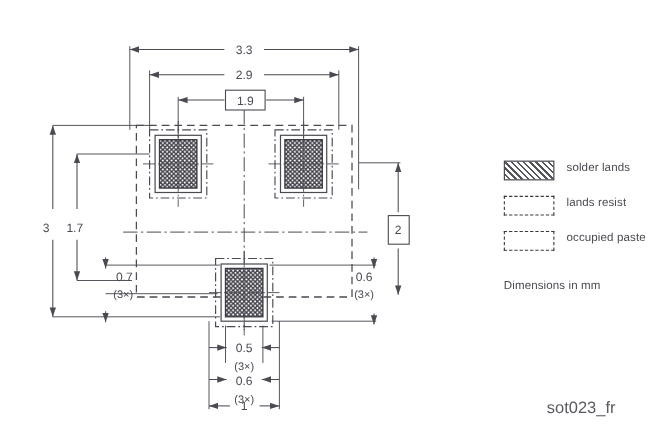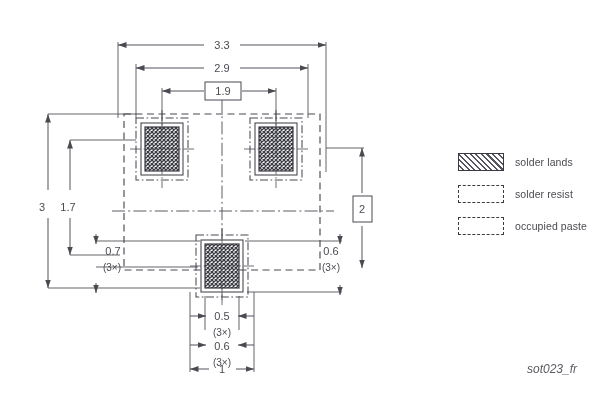--- a/index.html
+++ b/index.html
@@ -29,21 +29,20 @@
     display: block;
   }
   .legend {
     position: absolute;
     left: 458px;
     top: 146px;
     width: 140px;
   }
   .legend-row {
     display: flex;
-    align-items: center;
     height: 32px;
   }
   .swatch {
     width: 46px;
     height: 18px;
     flex: 0 0 46px;
     box-sizing: border-box;
     margin-right: 11px;
   }
   .legend-label {
@@ -53,24 +52,23 @@
     white-space: nowrap;
   }
   .dims-note {
     margin-top: 12px;
     font-size: 10.5px;
     color: #4a4a52;
     letter-spacing: 0.1px;
   }
   .footnote {
     position: absolute;
-    left: 527px;
+    left: 497px;
     top: 362px;
-    font-size: 12px;
-    font-style: italic;
+    font-size: 15px;
     color: #5a5a62;
   }
   .sw-lands {
     border: 1.2px solid #3a3a42;
     background-image: repeating-linear-gradient(
       45deg,
       #ffffff 0px, #ffffff 2.4px,
       #555560 2.4px, #555560 4.0px
     );
   }
@@ -218,26 +216,27 @@
 
   <div class="legend">
 
     <div class="legend-row">
       <div class="swatch sw-lands"></div>
       <div class="legend-label">solder lands</div>
     </div>
 
     <div class="legend-row">
       <div class="swatch sw-resist"></div>
-      <div class="legend-label">solder resist</div>
+      <div class="legend-label">lands resist</div>
     </div>
 
 
     <div class="legend-row">
       <div class="swatch sw-occupied"></div>
       <div class="legend-label">occupied paste</div>
     </div>
 
+    <div class="dims-note">Dimensions in mm</div>
   </div>
 
   <div class="footnote">sot023_fr</div>
 
 </div>
 
 </body></html>

